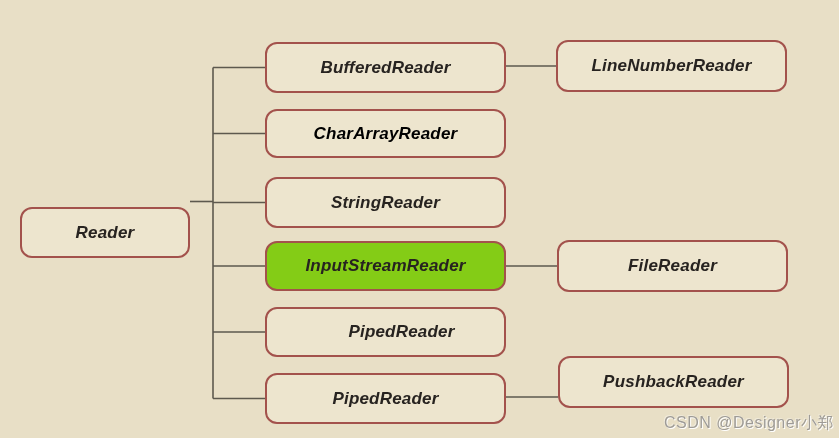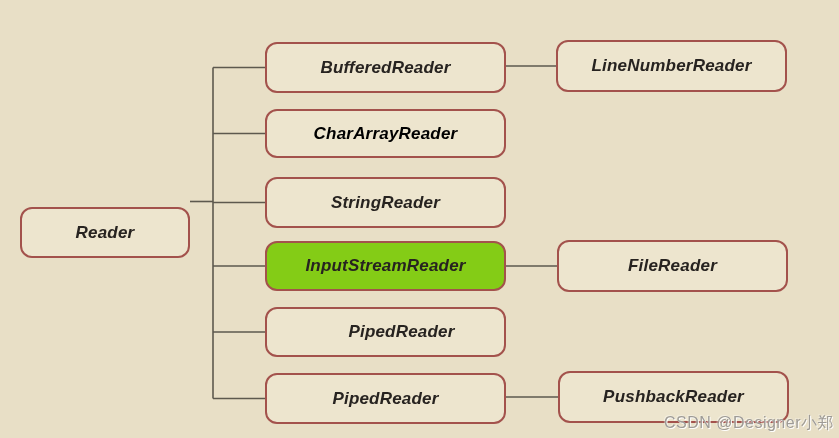--- a/index.html
+++ b/index.html
@@ -83,18 +83,18 @@
       </div>
       <div class="node" style="left: 265px; top: 373px; width: 241px; height: 51px; background: rgb(237, 229, 206); border: 2.5px solid rgb(163, 82, 76);">
         <span class="node-label" style="color: rgb(39, 35, 32);">PipedReader</span>
       </div>
       <div class="node" style="left: 556px; top: 40px; width: 231px; height: 52px; background: rgb(237, 229, 206); border: 2.5px solid rgb(163, 82, 76);">
         <span class="node-label" style="color: rgb(39, 35, 32);">LineNumberReader</span>
       </div>
       <div class="node" style="left: 557px; top: 240px; width: 231px; height: 52px; background: rgb(237, 229, 206); border: 2.5px solid rgb(163, 82, 76);">
         <span class="node-label" style="color: rgb(39, 35, 32);">FileReader</span>
       </div>
-      <div class="node" style="left: 558px; top: 371px; width: 231px; height: 52px; background: rgb(237, 229, 206); border: 2.5px solid rgb(163, 82, 76);">
+      <div class="node" style="left: 558px; top: 356px; width: 231px; height: 52px; background: rgb(237, 229, 206); border: 2.5px solid rgb(163, 82, 76);">
         <span class="node-label" style="color: rgb(39, 35, 32);">PushbackReader</span>
       </div>
     </div>
   <div id="watermark" style="color: rgb(158, 155, 150);">CSDN @Designer小郑</div>
 </div>
 
 </body></html>

